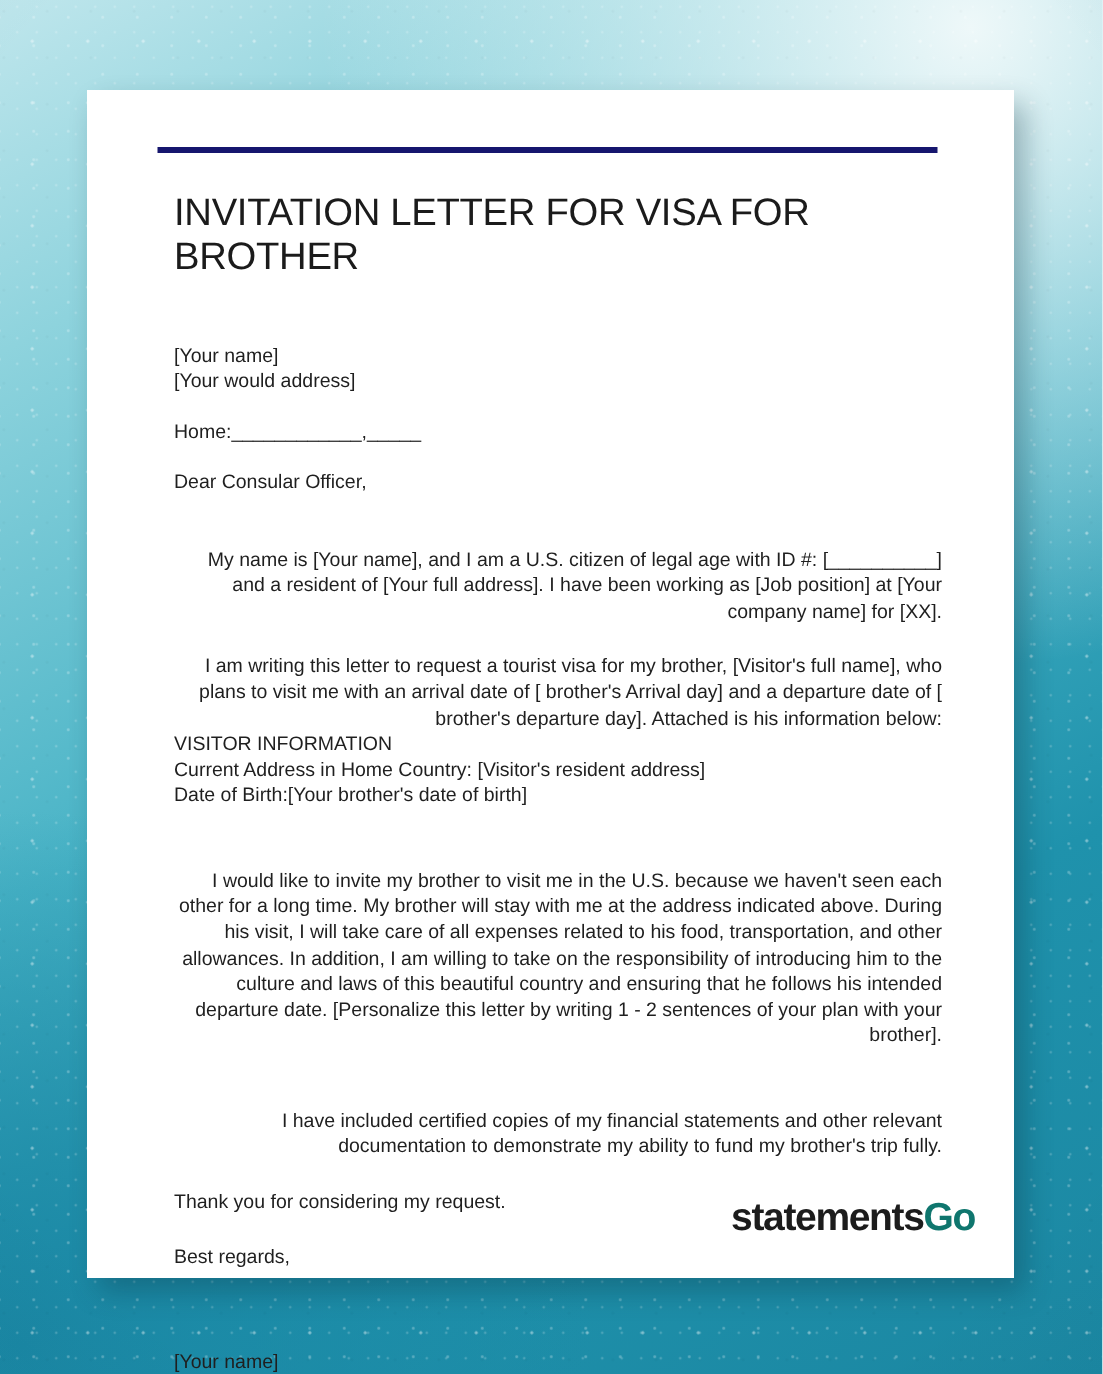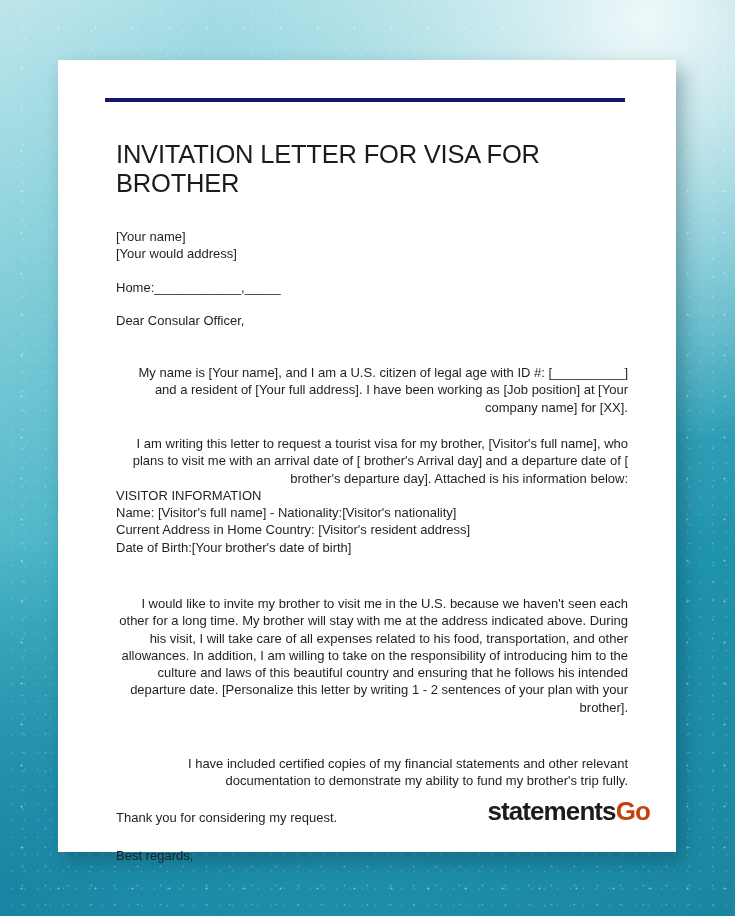--- a/index.html
+++ b/index.html
@@ -58,21 +58,21 @@
     left: 47px;
     top: 38px;
     width: 520px;
     height: 4px;
     background: #16166e;
   }
 
   .doc-title {
     position: absolute;
     left: 58px;
-    top: 80px;
+    top: 68px;
     width: 500px;
     font-size: 25.5px;
     line-height: 1.14;
     color: #1b1b1b;
     letter-spacing: -0.2px;
     font-weight: 400;
   }
 
   .body-wrap {
     position: absolute;
@@ -98,21 +98,21 @@
     position: absolute;
     right: 26px;
     bottom: 28px;
     font-size: 26px;
     font-weight: bold;
     letter-spacing: -0.9px;
     line-height: 1;
     white-space: nowrap;
   }
   #logo .t1 { color: #1c1c1c; }
-  #logo .t2 { color: #c2410c; }
+  #logo .t2 { color: #0f766e; }
 </style>
 </head>
 <body>
 
 <div id="backdrop">
   <div id="speckle"></div>
   <div id="vignette"></div>
 </div>
 
 <div id="page">
@@ -135,21 +135,20 @@
     <div class="gap-md"></div>
 
     <div class="blk">Dear Consular Officer,</div>
 
     <div class="gap-md"></div>
 
     <div class="blk para">My name is [Your name], and I am a U.S. citizen of legal age with ID #: [__________] and a resident of [Your full address]. I have been working as [Job position] at [Your company name] for [XX].</div>
     <div class="blk para">I am writing this letter to request a tourist visa for my brother, [Visitor's full name], who plans to visit me with an arrival date of [ brother's Arrival day] and a departure date of [ brother's departure day]. Attached is his information below:</div>
 
     <div class="blk">VISITOR INFORMATION</div>
-    <div class="blk">Name: [Visitor's full name] - Nationality:[Visitor's nationality]</div>
     <div class="blk">Current Address in Home Country: [Visitor's resident address]</div>
     <div class="blk">Date of Birth:[Your brother's date of birth]</div>
 
     <div class="gap-lg"></div>
 
     <div class="blk para">I would like to invite my brother to visit me in the U.S. because we haven't seen each other for a long time. My brother will stay with me at the address indicated above. During his visit, I will take care of all expenses related to his food, transportation, and other allowances. In addition, I am willing to take on the responsibility of introducing him to the culture and laws of this beautiful country and ensuring that he follows his intended departure date. [Personalize this letter by writing 1 - 2 sentences of your plan with your brother].</div>
 
     <div class="gap-lg"></div>
 
     <div class="blk para">I have included certified copies of my financial statements and other relevant documentation to demonstrate my ability to fund my brother's trip fully.</div>

